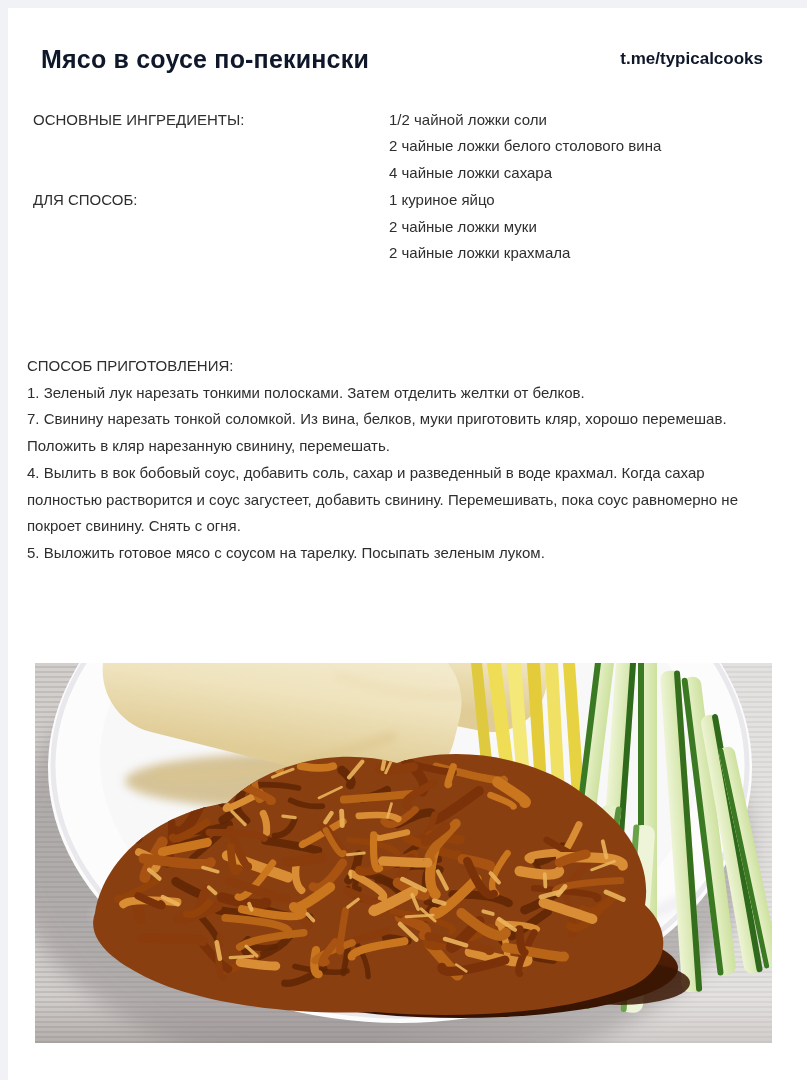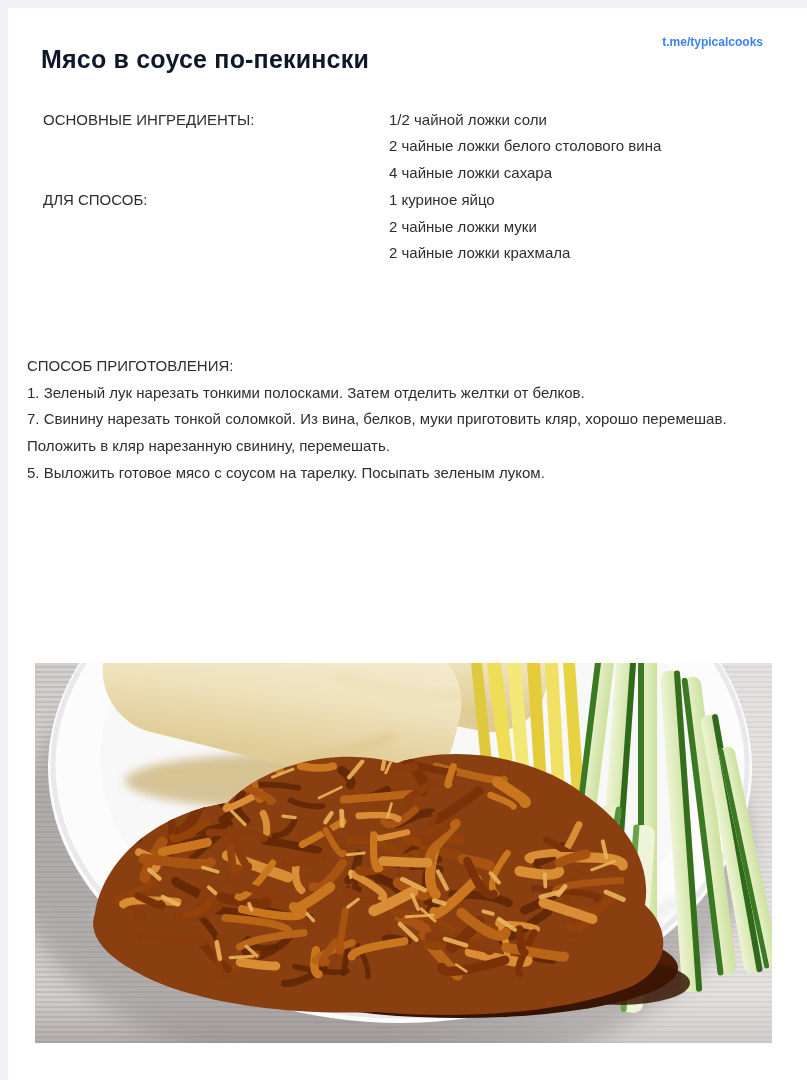--- a/index.html
+++ b/index.html
@@ -10,27 +10,27 @@
     color:#2e2e2e;
   }
   .frame-top{position:absolute;top:0;left:0;width:807px;height:8px;background:#f1f2f5}
   .frame-left{position:absolute;top:0;left:0;width:8px;height:1080px;background:#f1f2f5}
 
   .page-title{
     position:absolute;left:41px;top:27px;
     font-size:25px;line-height:30px;font-weight:bold;color:#0f172a;letter-spacing:.2px;
   }
   .tg-handle{
-    position:absolute;right:44px;top:32px;
-    font-size:12px;line-height:21px;font-weight:bold;color:#3b82f6;
+    position:absolute;right:44px;top:48px;
+    font-size:17px;line-height:21px;font-weight:bold;color:#0f172a;
     text-decoration:none;cursor:pointer;
   }
 
   .ing-col{position:absolute;top:80px;font-size:15px;line-height:26.7px;white-space:pre-line}
-  .ing-col.left{left:43px;width:352px}
+  .ing-col.left{left:33px;width:352px}
   .ing-col.right{left:389px;width:405px}
   .sauce-header{margin-top:26.7px}
 
   .method{position:absolute;left:27px;top:353px;width:740px;font-size:15px;line-height:26.7px}
   .method p{margin:0;white-space:pre-line}
 
   .photo{
     position:absolute;left:35px;top:663px;width:737px;height:380px;overflow:hidden;
     background-image:
       linear-gradient(112deg, rgba(255,255,255,0) 55%, rgba(255,255,255,.38) 78%),
@@ -60,20 +60,23 @@
 1 куриное яйцо
 2 чайные ложки муки
 2 чайные ложки крахмала</div>
 </div>
 
 <div class="method">
   <p>СПОСОБ ПРИГОТОВЛЕНИЯ:</p>
   <p>1. Зеленый лук нарезать тонкими полосками. Затем отделить желтки от белков.</p>
   <p>7. Свинину нарезать тонкой соломкой. Из вина, белков, муки приготовить кляр, хорошо перемешав.
 Положить в кляр нарезанную свинину, перемешать.</p>
+  <p>4. Вылить в вок бобовый соус, добавить соль, сахар и разведенный в воде крахмал. Когда сахар
+полностью растворится и соус загустеет, добавить свинину. Перемешивать, пока соус равномерно не
+покроет свинину. Снять с огня.</p>
   <p>5. Выложить готовое мясо с соусом на тарелку. Посыпать зеленым луком.</p>
 </div>
 
 <div class="photo">
   <svg width="737" height="380" viewBox="0 0 737 380" xmlns="http://www.w3.org/2000/svg">
     <defs>
       <filter id="soft" x="-30%" y="-30%" width="160%" height="160%">
           <feGaussianBlur stdDeviation="11"></feGaussianBlur>
         </filter>
       <filter id="soft2" x="-30%" y="-30%" width="160%" height="160%">

